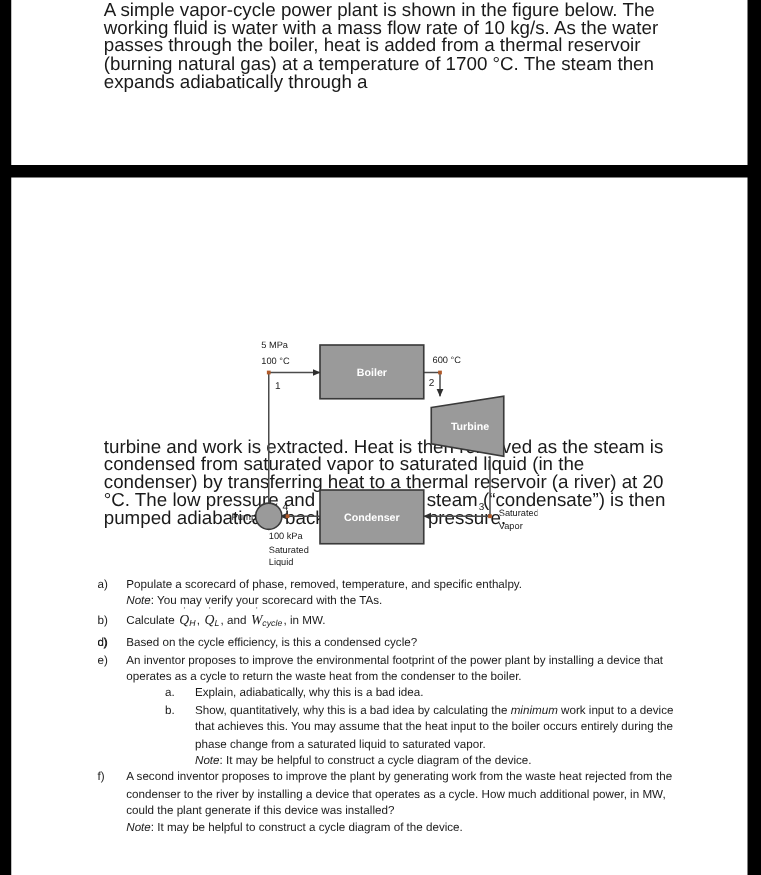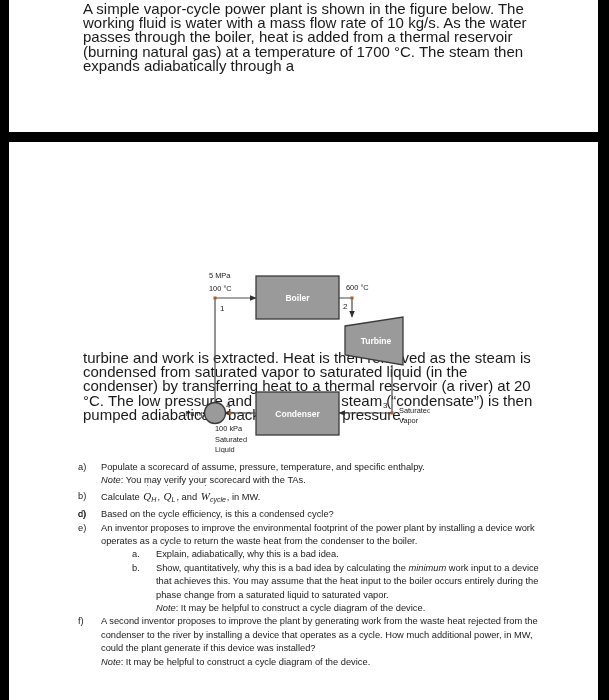--- a/index.html
+++ b/index.html
@@ -183,21 +183,21 @@
     <text x="35" y="163" fill="#1a1a1a" font-family="Liberation Sans, sans-serif" font-size="7.4">100 kPa</text>
     <text x="35" y="174" fill="#1a1a1a" font-family="Liberation Sans, sans-serif" font-size="7.4">Saturated</text>
     <text x="35" y="184" fill="#1a1a1a" font-family="Liberation Sans, sans-serif" font-size="7.4">Liquid</text>
   </svg>
 </div>
 
 <div id="qlist">
 
   <div class="qitem">
     <span class="qmark">a)</span>
-    <span>Populate a scorecard of assume, pressure, temperature, and specific enthalpy.</span>
+    <span>Populate a scorecard of phase, removed, temperature, and specific enthalpy.</span>
     <div>
       <i>Note</i><span>: You may verify your scorecard with the TAs.</span>
     </div>
   </div>
 
   <div class="qitem" style="margin-top:2px;">
     <span class="qmark">b)</span>
     <span>Calculate</span>
     <span class="math-wrap"><span class="mathv"><span class="dot">˙</span><span>Q</span></span><span class="sub">H</span></span><span>,</span>
     <span class="math-wrap"><span class="mathv"><span class="dot">˙</span><span>Q</span></span><span class="sub">L</span></span><span>, and</span>
@@ -208,21 +208,21 @@
     <span class="qmark">c)</span>
   </div>
 
   <div class="qitem">
     <span class="qmark">d)</span>
     <span>Based on the cycle efficiency, is this a condensed cycle?</span>
   </div>
 
   <div class="qitem">
     <span class="qmark">e)</span>
-    <span>An inventor proposes to improve the environmental footprint of the power plant by installing a device work operates as a cycle to return the waste heat from the condenser to the boiler.</span>
+    <span>An inventor proposes to improve the environmental footprint of the power plant by installing a device that operates as a cycle to return the waste heat from the condenser to the boiler.</span>
 
     <div class="qsub">
       <span class="qmark">a.</span>
       <span>Explain, adiabatically, why this is a bad idea.</span>
     </div>
 
     <div class="qsub">
       <span class="qmark">b.</span>
       <span>Show, quantitatively, why this is a bad idea by calculating the </span><i class="ital">minimum</i><span> work input to a device that achieves this. You may assume that the heat input to the boiler occurs entirely during the phase change from a saturated liquid to saturated vapor.</span>
       <div>

